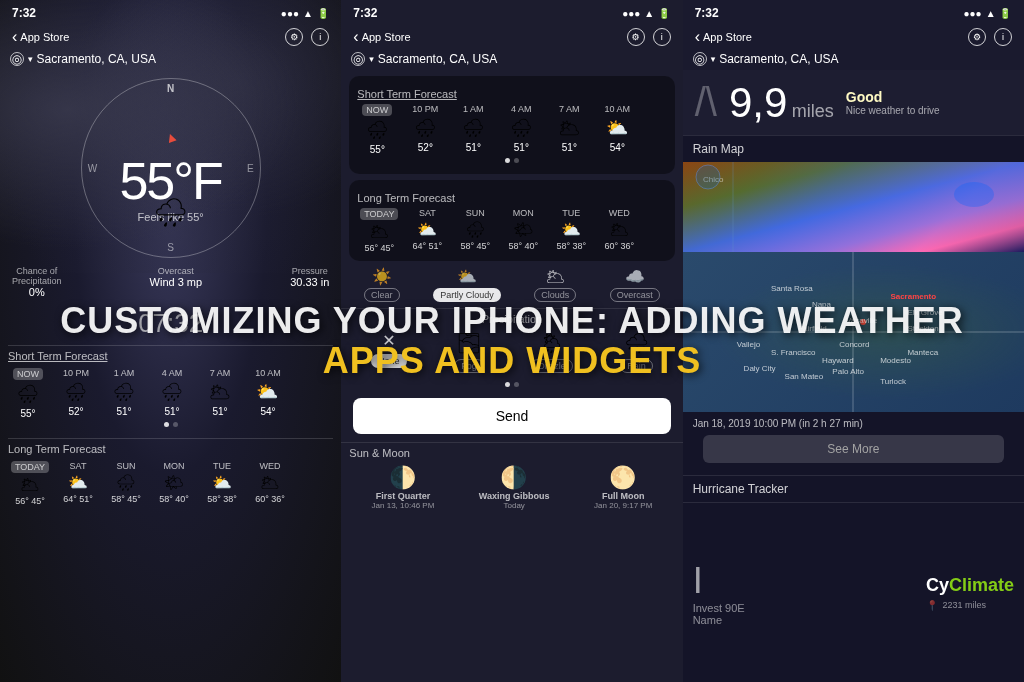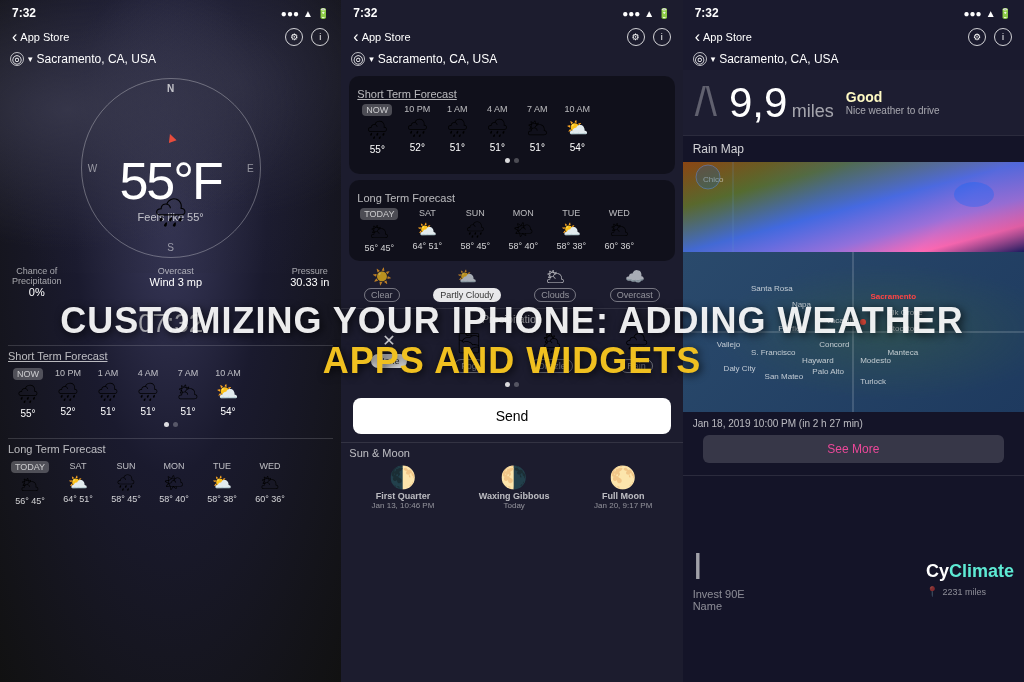--- a/index.html
+++ b/index.html
@@ -169,20 +169,21 @@
     }
     .forecast-title {
       font-size: 11px;
       color: rgba(255,255,255,0.7);
       padding: 4px 0 6px;
       border-top: 1px solid rgba(255,255,255,0.15);
       text-decoration: underline;
     }
     .forecast-scroll {
       display: flex;
+      gap: 8px;
       overflow: hidden;
     }
     .forecast-item {
       display: flex;
       flex-direction: column;
       align-items: center;
       gap: 3px;
       min-width: 40px;
     }
     .forecast-time {
@@ -418,35 +419,36 @@
       position: absolute;
       width: 6px; height: 6px;
       border-radius: 50%;
       background: #e74c3c;
       top: 42%; left: 52%;
     }
     .map-label {
       position: absolute;
       font-size: 8px;
       color: rgba(255,255,255,0.7);
+      margin-left: 20px;
     }
 
     
     .date-info-box {
       background: rgba(20,20,40,0.9);
       padding: 6px 10px;
       position: relative;
       z-index: 5;
     }
     .date-line { font-size: 10px; color: rgba(255,255,255,0.7); }
     .see-more-btn {
       display: block;
       margin: 6px auto;
       background: rgba(255,255,255,0.15);
-      color: #ec4899;
+      color: #a3a3a3;
       border: none;
       border-radius: 6px;
       padding: 7px 0;
       width: calc(100% - 20px);
       font-size: 12px;
       cursor: pointer;
       text-align: center;
     }
 
     
@@ -462,21 +464,21 @@
       align-items: center;
       height: 100%;
     }
     .hurricane-left { }
     .invest-label { font-size: 11px; color: rgba(255,255,255,0.5); }
     .cyclimate-logo {
       font-size: 18px;
       font-weight: 700;
       color: #fff;
     }
-    .cyclimate-logo span { color: #5eead4; margin-top: 28px; }
+    .cyclimate-logo span { color: #84cc16; margin-top: 28px; }
     .location-info { font-size: 9px; color: rgba(255,255,255,0.5); }
 
     
     .overlay-text {
       position: absolute;
       top: 0; left: 0; right: 0; bottom: 0;
       display: flex;
       flex-direction: column;
       justify-content: center;
       align-items: center;
@@ -920,20 +922,21 @@
       <span class="map-label" style="top:72%;left:38%">Palo Alto</span>
       <span class="map-label" style="top:55%;left:10%">Vallejo</span>
       <span class="map-label" style="top:60%;left:60%">Manteca</span>
     </div>
 
     <div class="date-info-box">
       <div class="date-line">Jan 18, 2019 10:00 PM (in 2 h 27 min)</div>
       <button class="see-more-btn">See More</button>
     </div>
 
+    <div class="section-header" style="border-top:1px solid rgba(255,255,255,0.1)">Hurricane Tracker</div>
     <div class="hurricane-box">
       <div class="hurricane-content">
         <div class="hurricane-left">
           <div style="font-size:36px;color:rgba(255,255,255,0.6)">I</div>
           <div class="invest-label">Invest 90E</div>
           <div class="invest-label">Name</div>
         </div>
         <div>
           <div class="cyclimate-logo">
             Cy<span>Climate</span>

